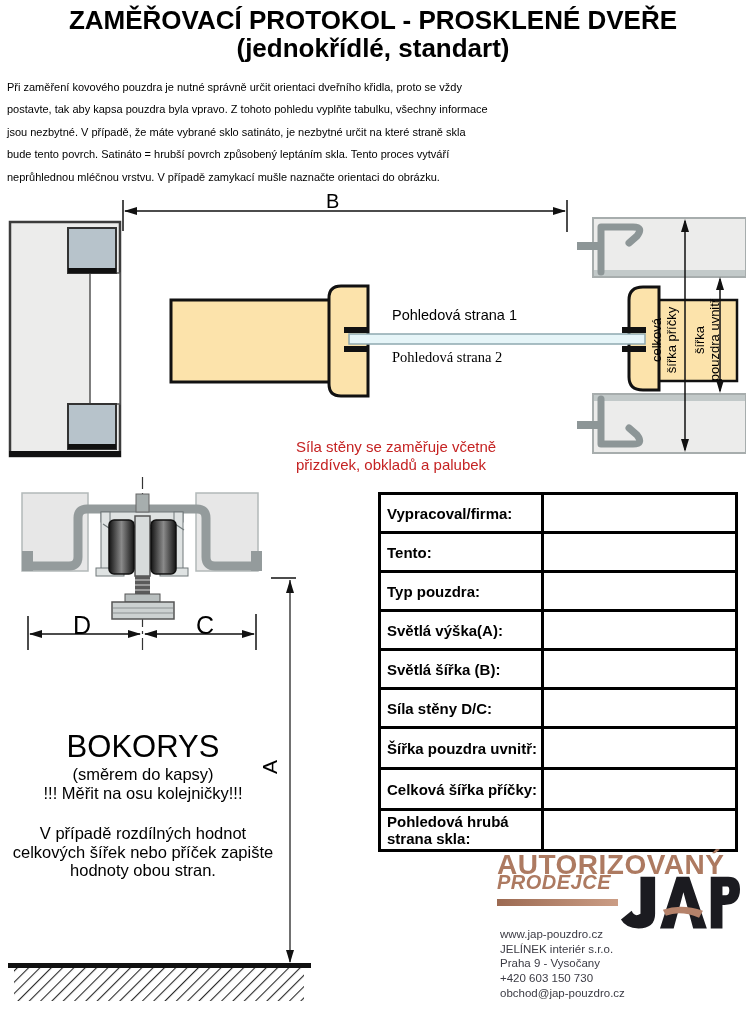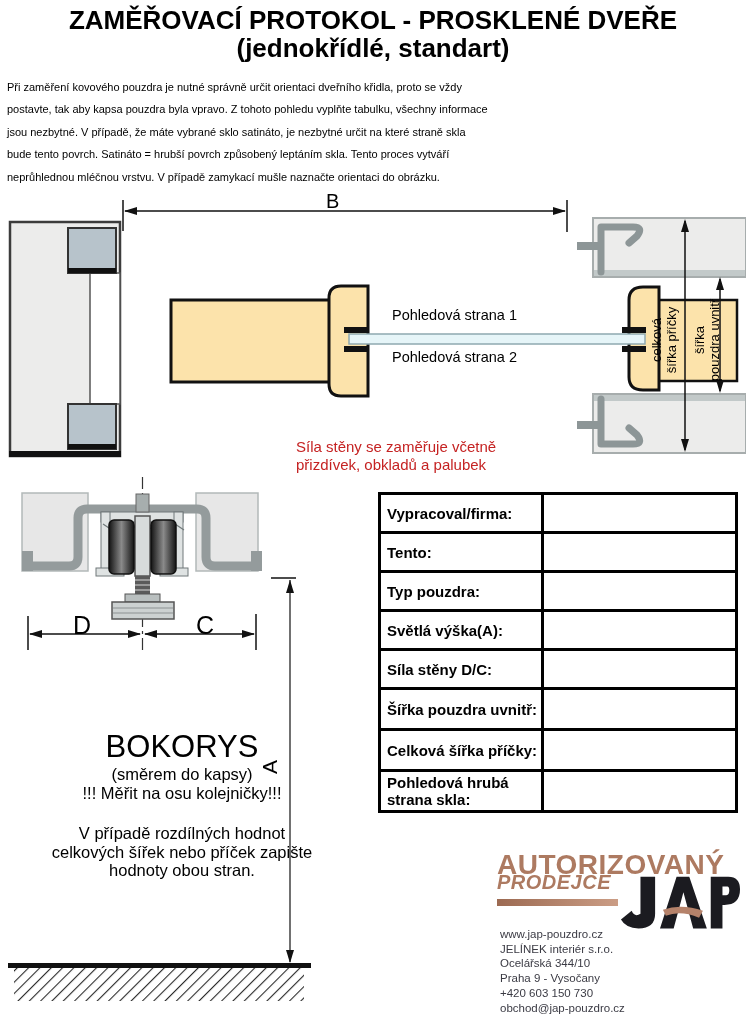--- a/index.html
+++ b/index.html
@@ -7,30 +7,30 @@
         font-family:"Liberation Sans",sans-serif;color:#000;}
   .abs{position:absolute;}
   
   .title{top:6px;left:0;width:746px;text-align:center;font-weight:bold;font-size:26px;line-height:28px;}
   
   .intro{top:76px;left:7px;width:736px;font-size:11px;line-height:22.4px;}
   .intro div{white-space:nowrap;}
   
   .dimB{top:190px;left:326px;font-size:20px;}
   .side1{top:307px;left:392px;font-size:14.5px;text-align:right;}
-  .side2{top:349px;left:392px;font-size:14.5px;}
+  .side2{top:349px;left:392px;font-size:14.5px;font-family:Liberation Serif, serif;}
   .rednote{top:438px;left:296px;font-size:15px;line-height:17.5px;color:#c52222;}
   .rot{transform:translate(-50%,-50%) rotate(-90deg);text-align:center;font-size:13px;line-height:15px;white-space:nowrap;}
   .rot1{top:340px;left:664px;}
   .rot2{top:340px;left:707px;}
   .dimD{top:611px;left:73px;font-size:25px;}
   .dimC{top:611px;left:196px;font-size:25px;}
   .dimA{top:755px;left:263px;font-size:21px;transform:rotate(-90deg);}
   
-  .bok{top:729px;left:8px;width:270px;text-align:center;margin-left:39px;}
+  .bok{top:729px;left:8px;width:270px;text-align:center;}
   .bok .t1{font-size:31px;line-height:36px;}
   .bok .t2,.bok .t3{font-size:16.5px;line-height:19px;}
   .bok .note{margin-top:21px;font-size:16.5px;line-height:18.5px;}
   
   .formtbl{top:492px;left:378px;}
   table{border-collapse:collapse;table-layout:fixed;width:360px;border-radius:6px;}
   td{border:3px solid #000;vertical-align:middle;}
   td.lbl{width:151px;font-weight:bold;font-size:15px;line-height:17px;padding:2px 3px 2px 6px;}
   td.val{background:#fff;}
   tr.r1 td{height:32px;} tr.r2 td{height:34px;margin-left:36px;}
@@ -238,20 +238,24 @@
       </tr>
       <tr class="r1">
         <td class="lbl">Typ pouzdra:</td>
         <td class="val"></td>
       </tr>
       <tr class="r1">
         <td class="lbl">Světlá výška(A):</td>
         <td class="val"></td>
       </tr>
       <tr class="r1">
+        <td class="lbl">Světlá šířka (B):</td>
+        <td class="val"></td>
+      </tr>
+      <tr class="r1">
         <td class="lbl">Síla stěny D/C:</td>
         <td class="val"></td>
       </tr>
       <tr class="r2">
         <td class="lbl">Šířka pouzdra uvnitř:</td>
         <td class="val"></td>
       </tr>
       <tr class="r2">
         <td class="lbl">Celková šířka příčky:</td>
         <td class="val"></td>
@@ -271,19 +275,18 @@
   <svg class="abs japsvg" width="122" height="56" viewBox="0 0 125 56">
     <path fill="#1b1b20" d="M22 0 H37 V38 Q37 53 20 53 Q7 53 2 44 L13 35 Q16 42 22 38 Z"></path>
     <path fill="#1b1b20" d="M59 0 H72 L90 53 H76 L66 16 L56 53 H42 Z"></path>
     <path fill="#b5826a" d="M45 34 Q64 27 86 35 L82 42 Q63 34 48 40 Z"></path>
     <path fill="#1b1b20" d="M94 0 H112 Q124 0 124 13 Q124 29 108 29 H106 V53 H94 Z M106 10 H111 Q113 10 113 14 Q113 19 110 19 H106 Z" fill-rule="evenodd"></path>
   </svg>
 
   <div class="abs contact">
     <div>www.jap-pouzdro.cz</div>
     <div>JELÍNEK interiér s.r.o.</div>
-    <div>Ocelářská 344/10</div>
     <div>Praha 9 - Vysočany</div>
     <div>+420 603 150 730</div>
     <div>obchod@jap-pouzdro.cz</div>
   </div>
 
 </div>
 
 </body></html>

